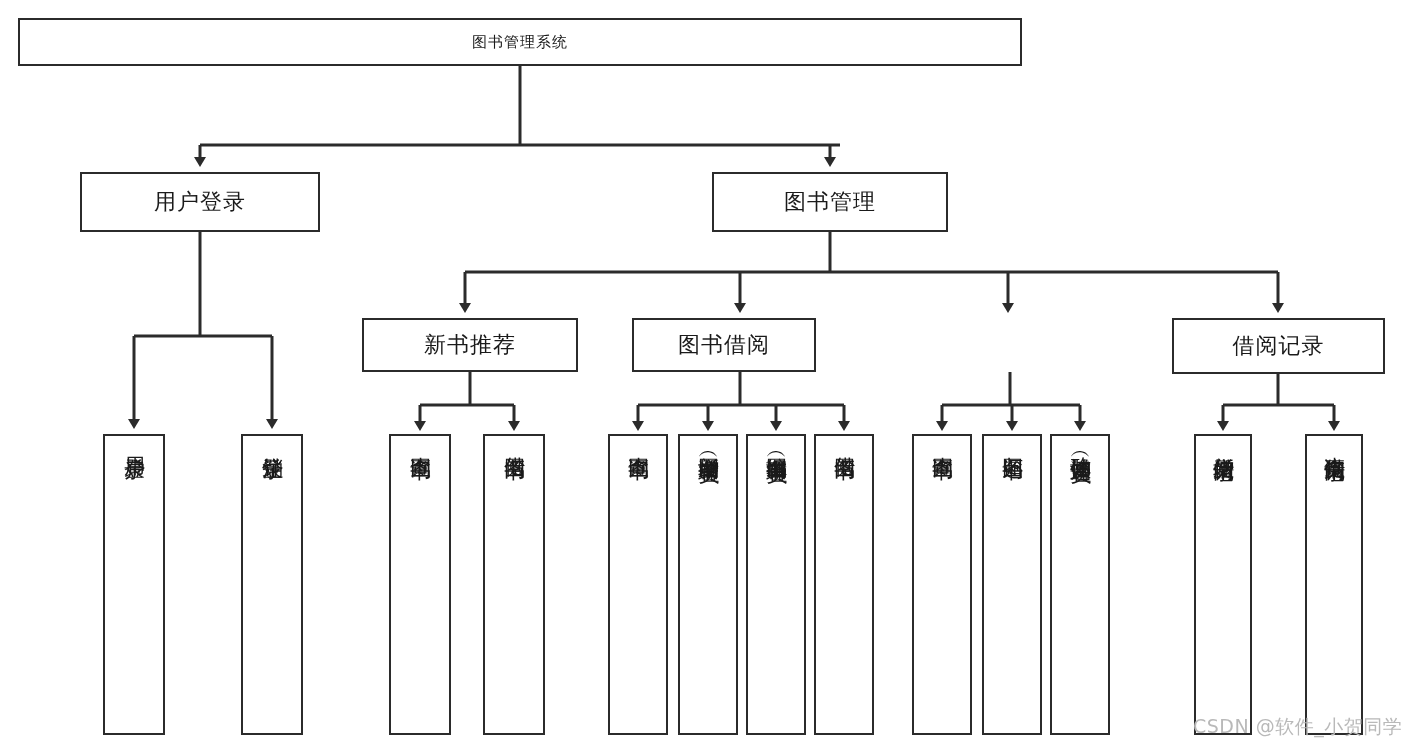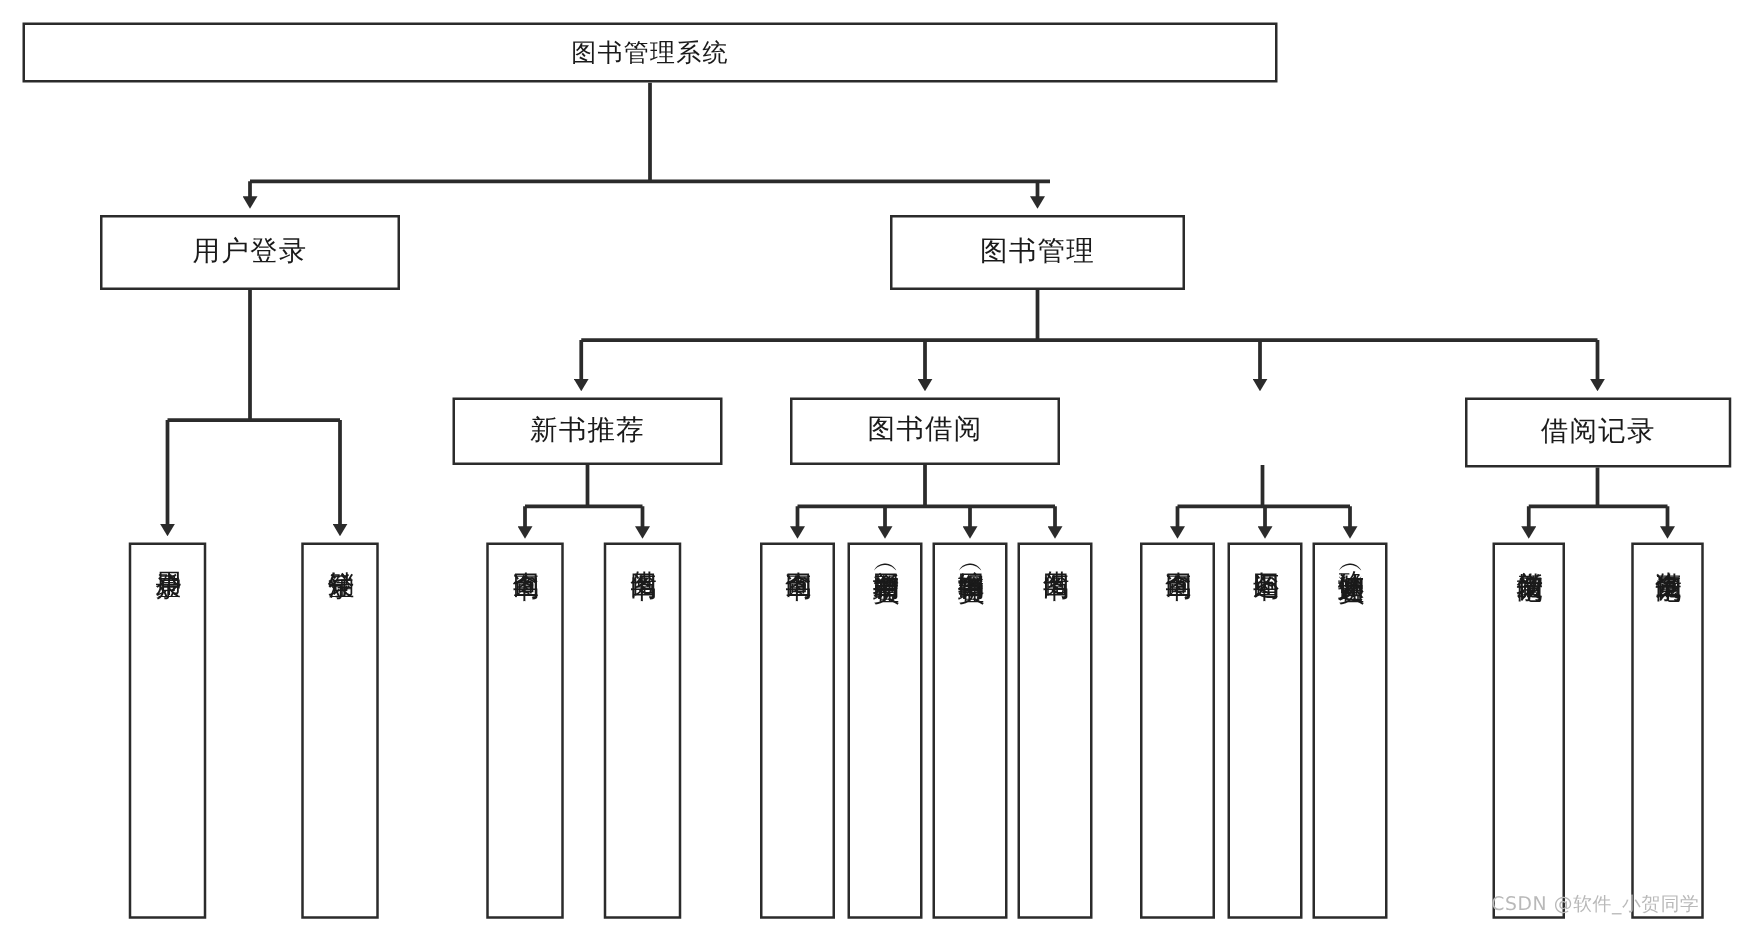--- a/index.html
+++ b/index.html
@@ -47,25 +47,25 @@
   }
   .node-v .node-label {
     writing-mode: vertical-rl;
     text-orientation: upright;
     font-size: 21px;
     line-height: 1.32;
     letter-spacing: 1px;
     white-space: nowrap;
   }
   .node-root .node-label {
-    font-size: 20px;
+    font-size: 15px;
   }
   .watermark {
     position: absolute;
-    font-size: 15px;
+    font-size: 19px;
     color: #b9b9b9;
     white-space: nowrap;
     letter-spacing: 0.5px;
   }
 </style>
 </head>
 <body>
 
 <div id="canvas">
 
@@ -126,21 +126,21 @@
   <div class="node node-h" style="left:80px; top:172px; width:240px; height:60px;">
     <span class="node-label">用户登录</span>
   </div>
   <div class="node node-h" style="left:362px; top:318px; width:216px; height:54px;">
     <span class="node-label">新书推荐</span>
   </div>
 
   <div class="node node-h" style="left:712px; top:172px; width:236px; height:60px;">
     <span class="node-label">图书管理</span>
   </div>
-  <div class="node node-h" style="left:632px; top:318px; width:216px; height:54px;font-family:Liberation Mono, monospace;">
+  <div class="node node-h" style="left:632px; top:318px; width:184px; height:54px;">
     <span class="node-label">图书借阅</span>
   </div>
   <div class="node node-h" style="left:1172px; top:318px; width:213px; height:56px;">
     <span class="node-label">借阅记录</span>
   </div>
 
   <div class="node node-v" style="left:103px; top:434px; width:62px; height:301px;">
     <span class="node-label">用户登录</span>
   </div>
   <div class="node node-v" style="left:241px; top:434px; width:62px; height:301px;">

